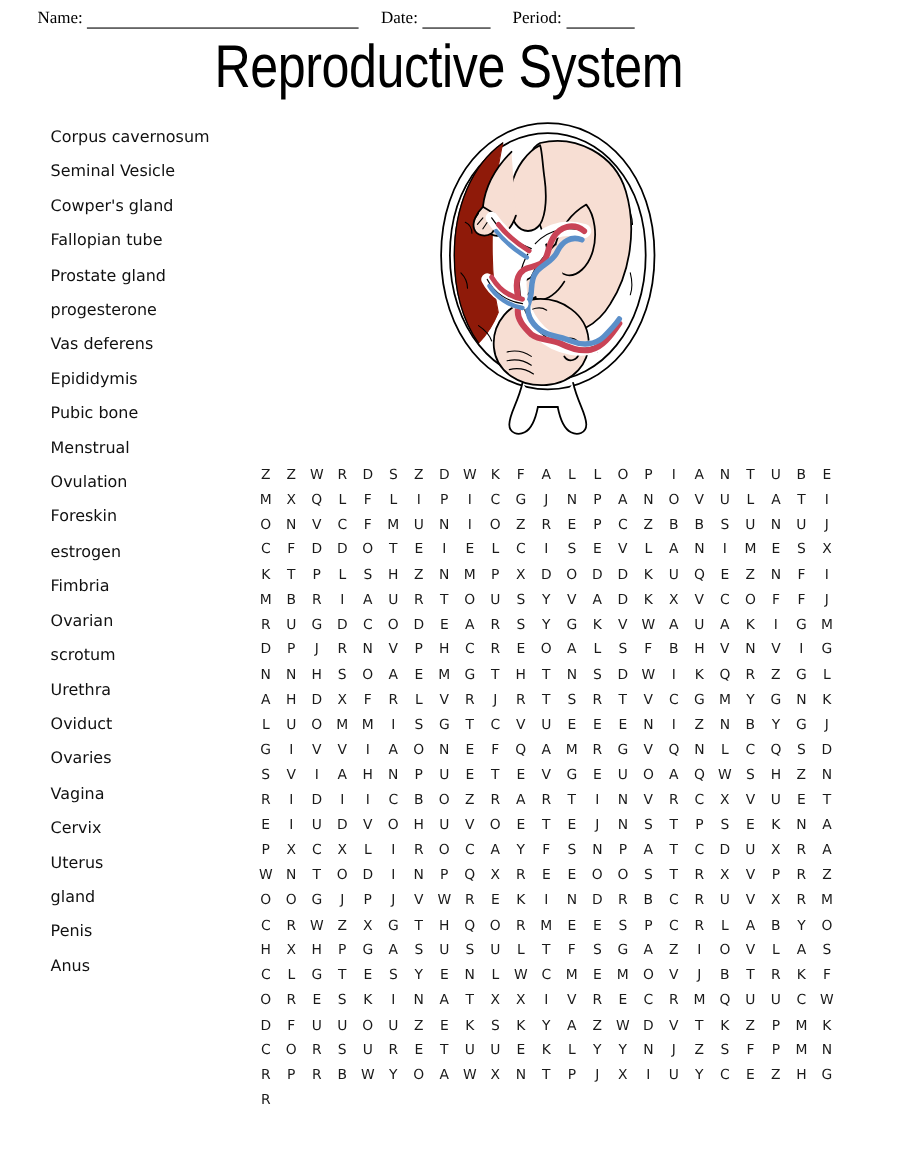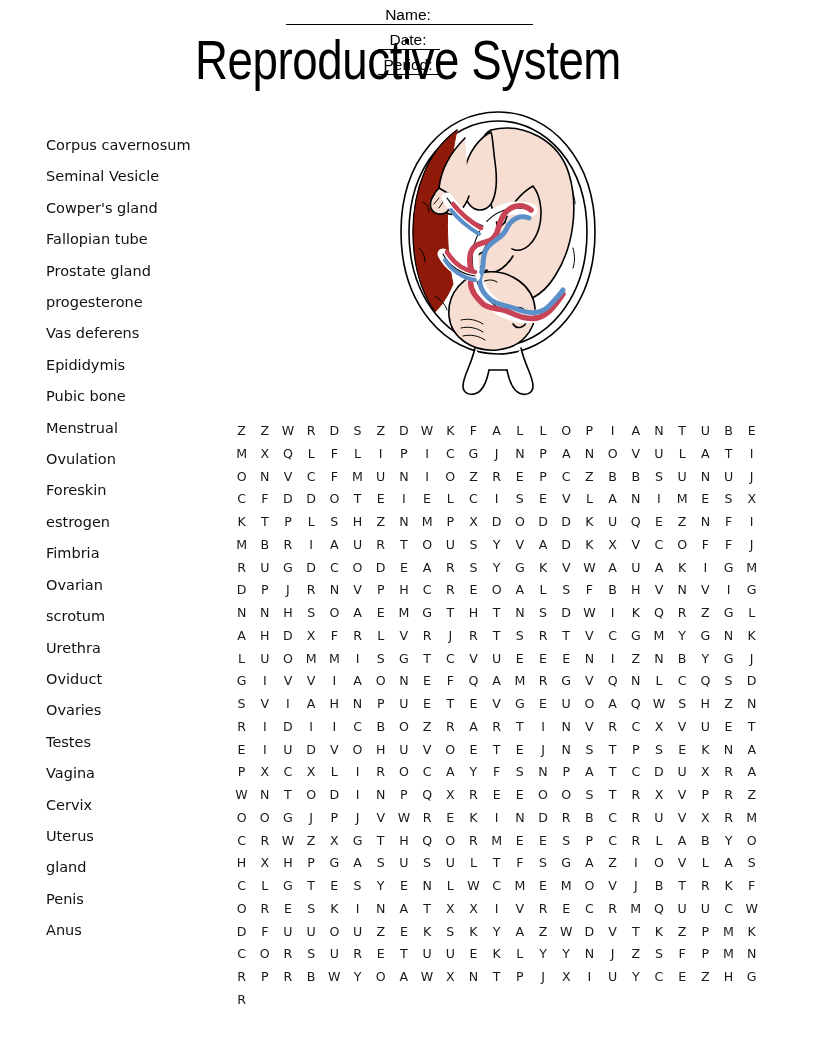--- a/index.html
+++ b/index.html
@@ -17,25 +17,24 @@
   }
 
   
   .header-row {
     position: absolute;
     top: 0px;
     left: 0px;
     width: 816px;
     height: 26px;
     display: flex;
-    align-items: center;
-    font-family: Liberation Sans, sans-serif;
+    align-items: flex-end;
+    font-family: Liberation Serif, serif;
     font-size: 15.5px;
     white-space: nowrap;
-    flex-direction: column;
   }
   .hdr-label { padding-top: 6px; }
   .hdr-rule {
     display: inline-block;
     border-bottom: 1.3px solid #000;
     height: 15px;
     margin: 0 2px 0 4px;
   }
   .rule-name   { width: 247px; }
   .rule-date   { width: 62px; }
@@ -58,21 +57,20 @@
     transform: scaleX(0.83);
     transform-origin: center top;
   }
 
   
   .word-list {
     position: absolute;
     left: 46px;
     top: 110px;
     width: 175px;
-    margin-top: 20px;
   }
   .word-item {
     font-family: "DejaVu Sans", sans-serif;
     font-size: 14.5px;
     line-height: 31.4px;
     color: #111;
     white-space: nowrap;
   }
 
   
@@ -132,21 +130,20 @@
     <div class="word-item">Menstrual</div>
     <div class="word-item">Ovulation</div>
     <div class="word-item">Foreskin</div>
     <div class="word-item">estrogen</div>
     <div class="word-item">Fimbria</div>
     <div class="word-item">Ovarian</div>
     <div class="word-item">scrotum</div>
     <div class="word-item">Urethra</div>
     <div class="word-item">Oviduct</div>
     <div class="word-item">Ovaries</div>
-    <div class="word-item">Testes</div>
     <div class="word-item">Vagina</div>
     <div class="word-item">Cervix</div>
     <div class="word-item">Uterus</div>
     <div class="word-item">gland</div>
     <div class="word-item">Penis</div>
     <div class="word-item">Anus</div>
   </div>
 
 <div class="illustration">
   <svg viewBox="0 0 230 290" width="230" height="290" xmlns="http://www.w3.org/2000/svg">

